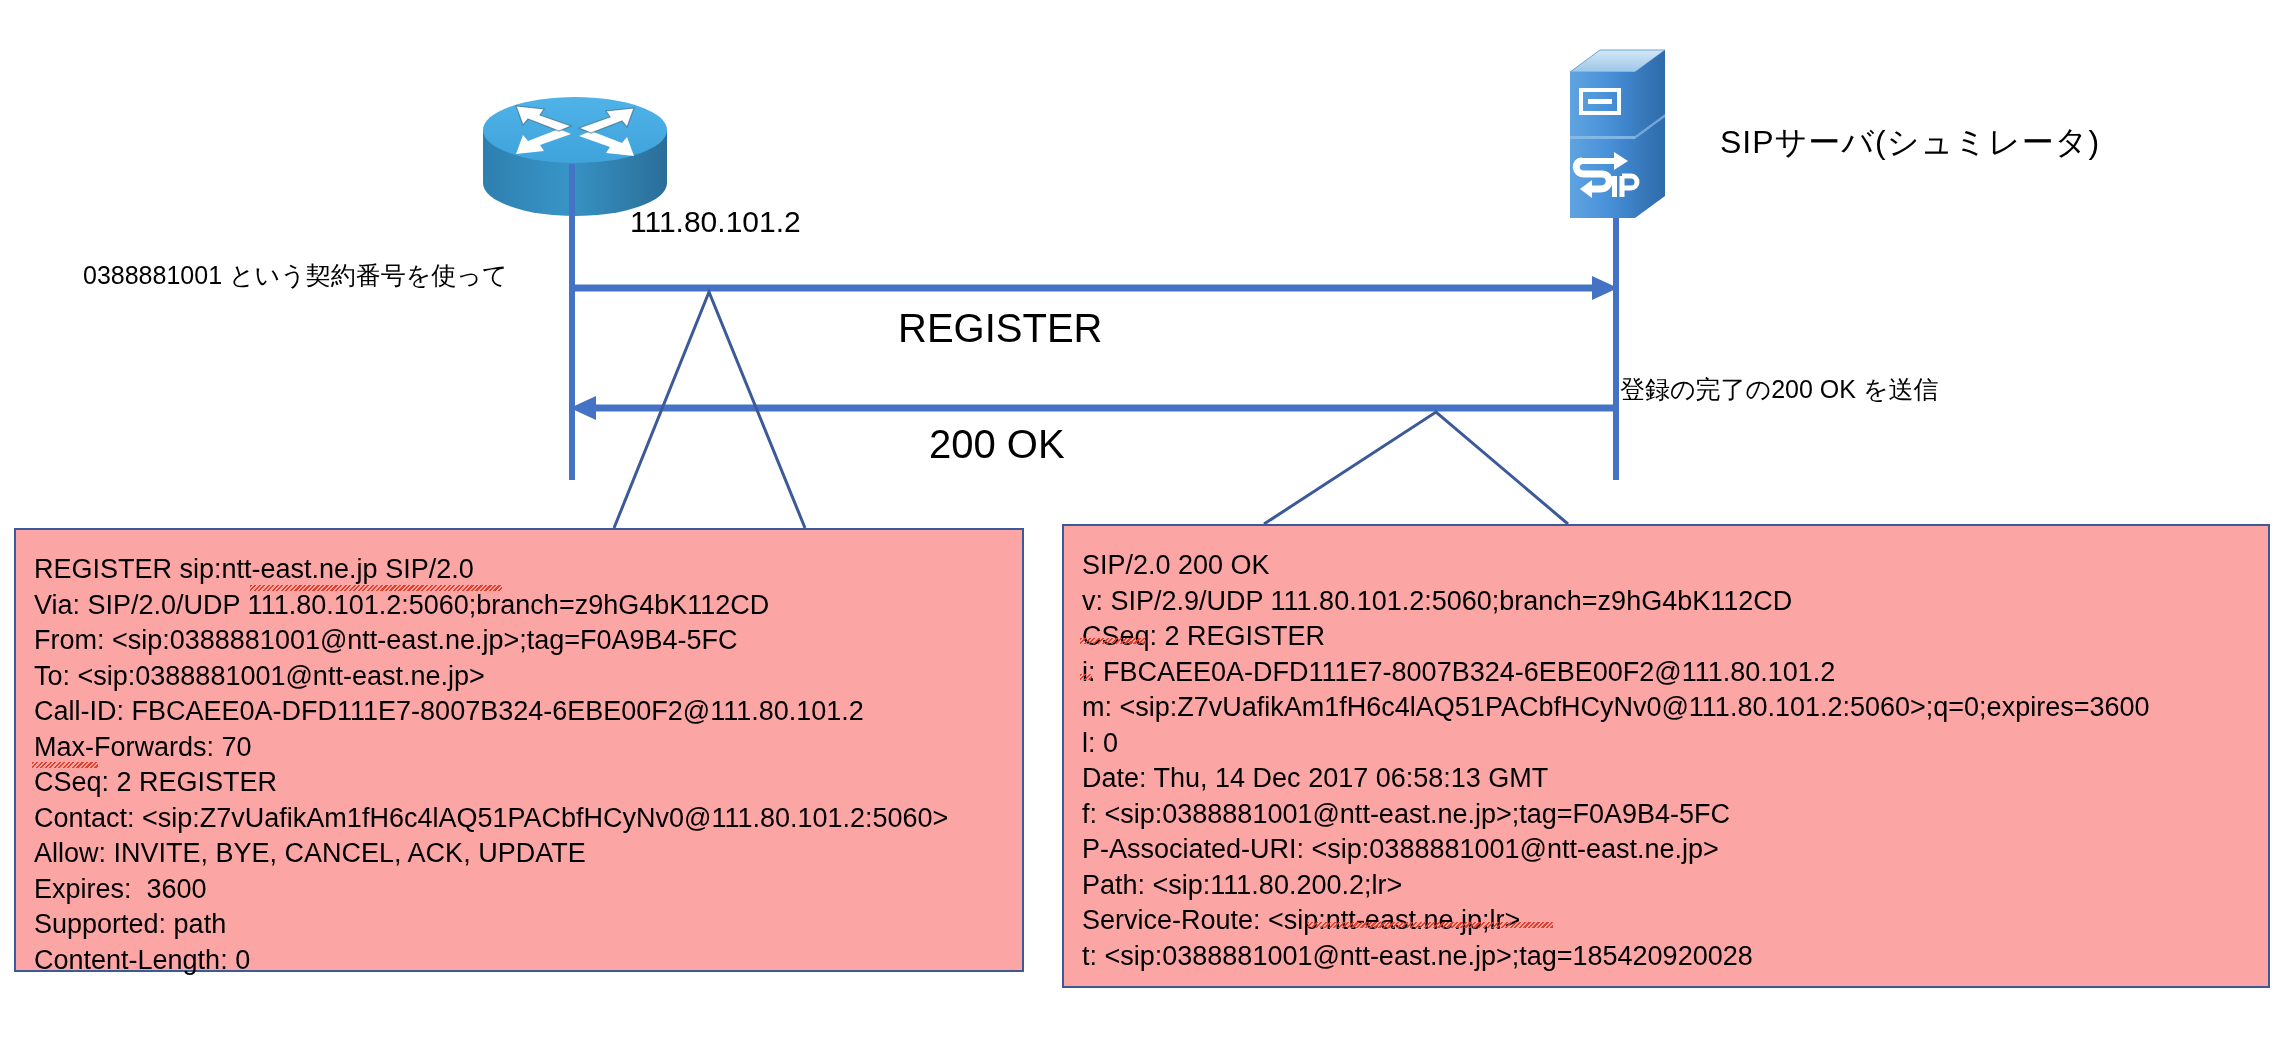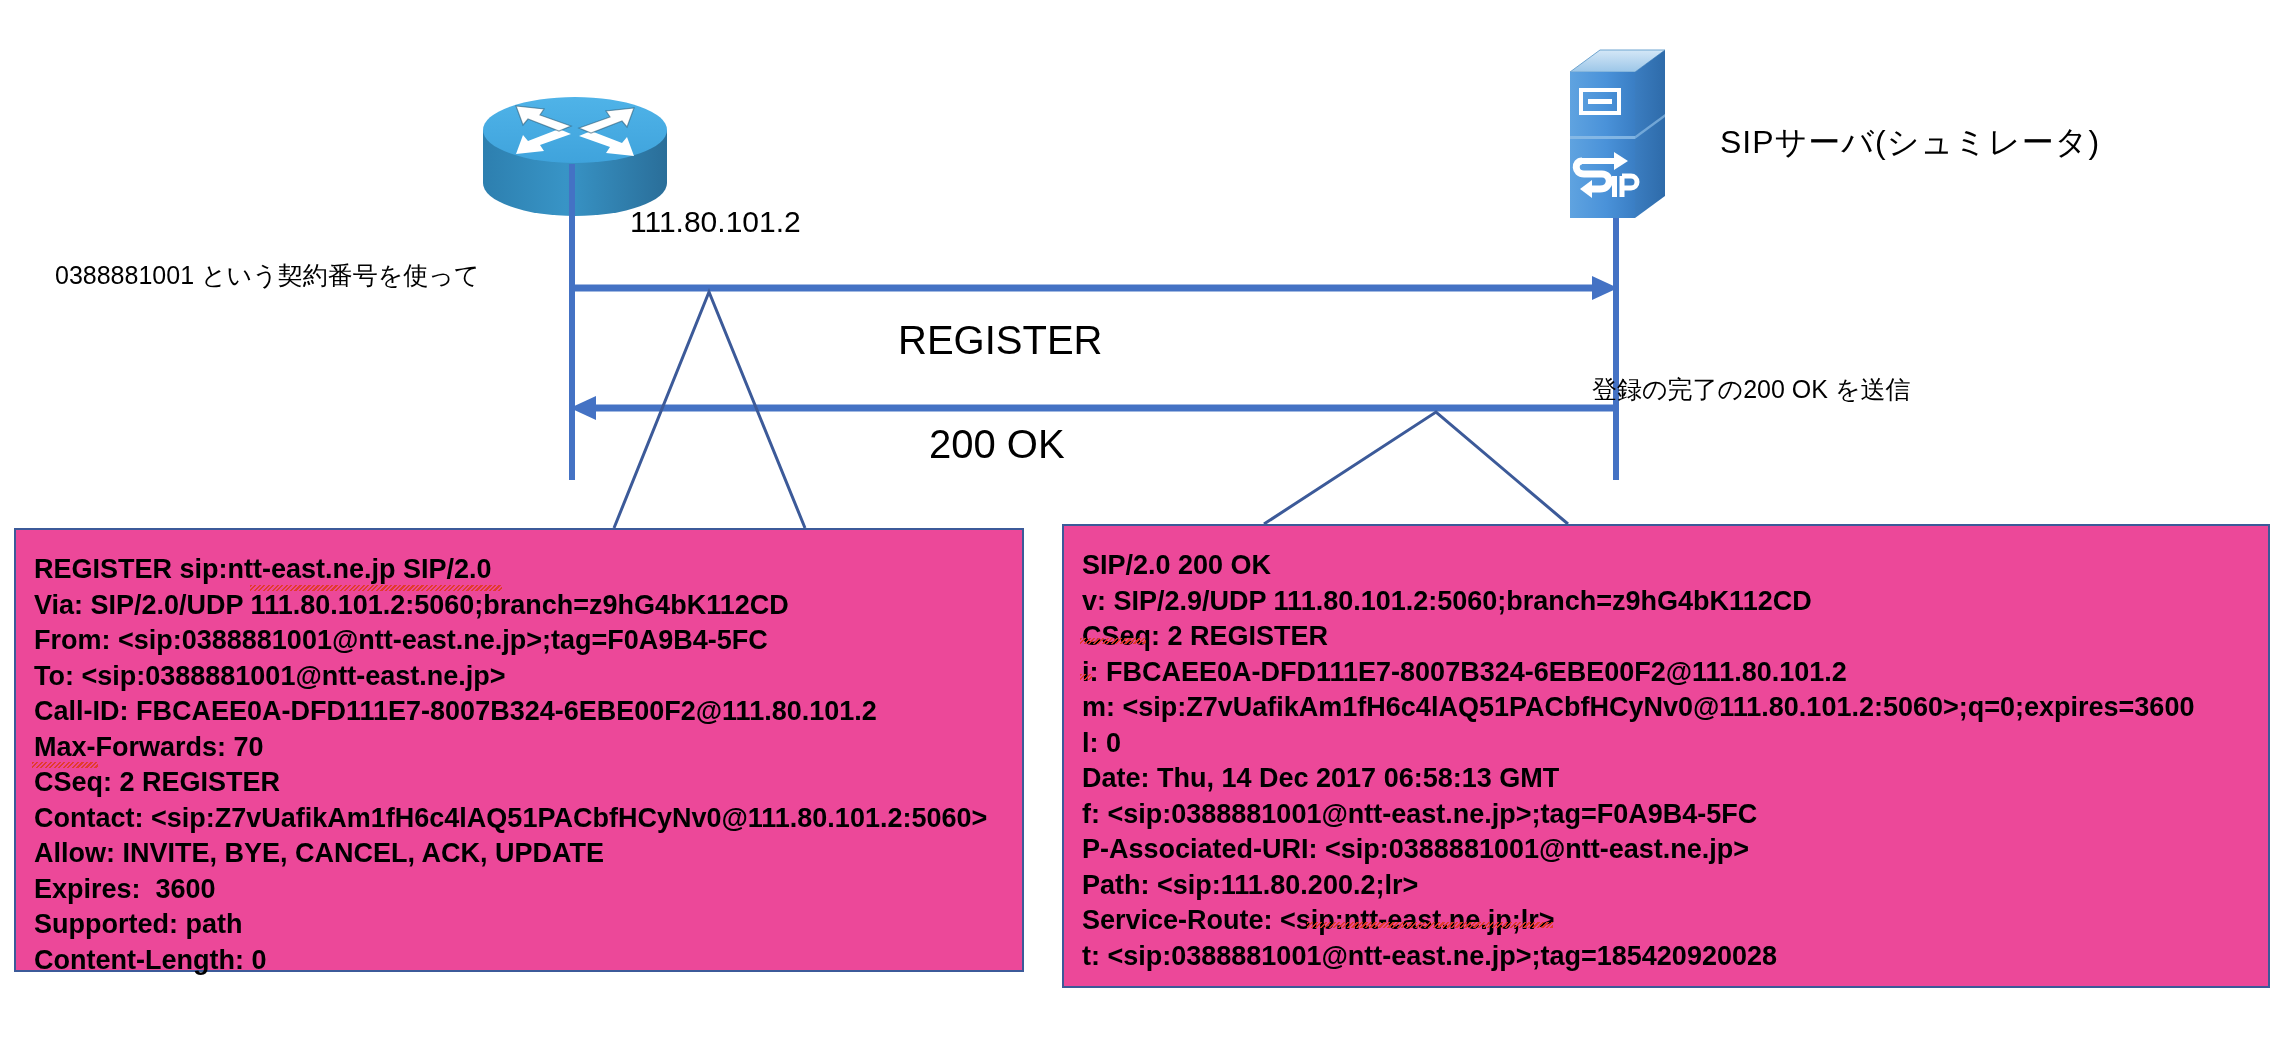--- a/index.html
+++ b/index.html
@@ -48,42 +48,42 @@
   }
 
   
   .msg-label {
     position: absolute;
     color: #000000;
     white-space: nowrap;
     font-size: 40px;
     line-height: 1;
   }
-  #msg-register-label { left: 898px; top: 320px; }
+  #msg-register-label { left: 898px; top: 308px; }
   #msg-200ok-label    { left: 896px; top: 424px; margin-left: 33px; }
 
   
   .annotation {
     position: absolute;
     color: #000000;
     font-size: 25px;
     line-height: 1.42;
     white-space: nowrap;
+    margin-left: 28px;
   }
   #annotation-left  { left: 55px;  top: 258px; }
   #annotation-right { left: 1592px; top: 372px; }
 
   
   .callout-box {
     position: absolute;
     box-sizing: border-box;
-    background: #ec4899;
+    background: #fca5a5;
     border: 2px solid #3c5a99;
     color: #000000;
-    font-weight: bold;
   }
   #callout-register {
     left: 14px;
     top: 528px;
     width: 1010px;
     height: 444px;
   }
   #callout-200ok {
     left: 1062px;
     top: 524px;

